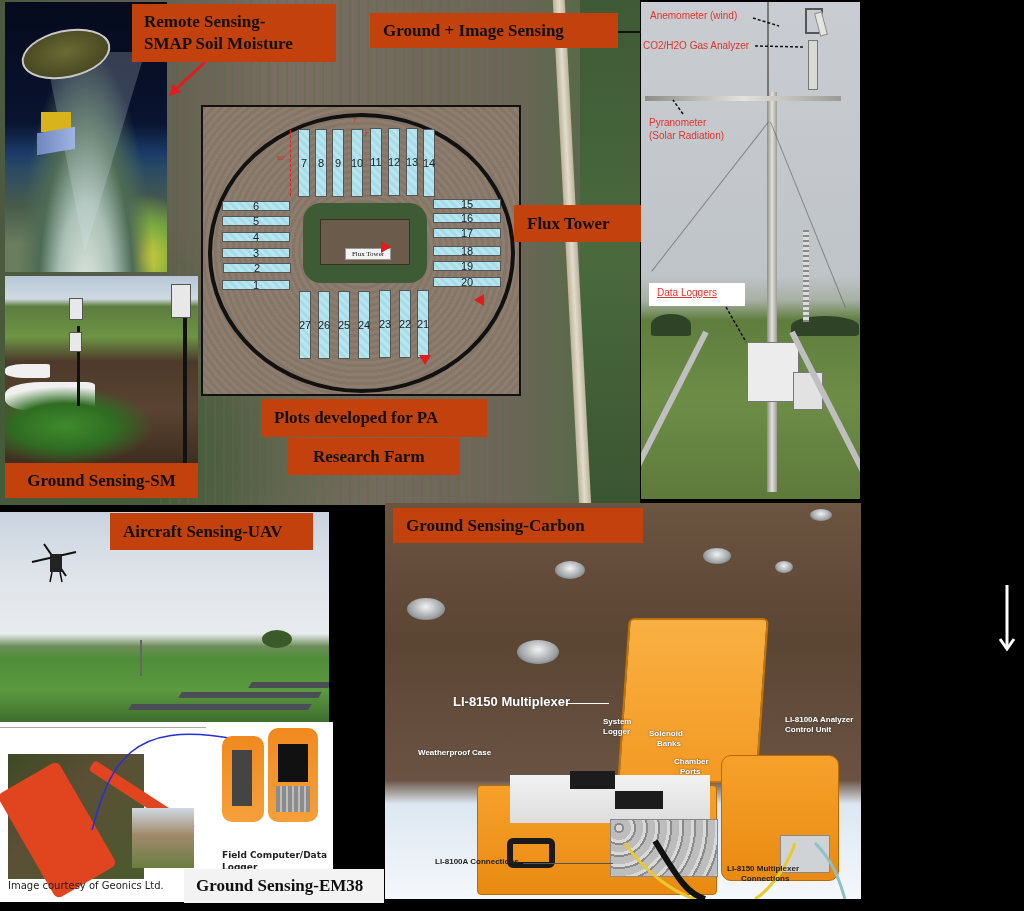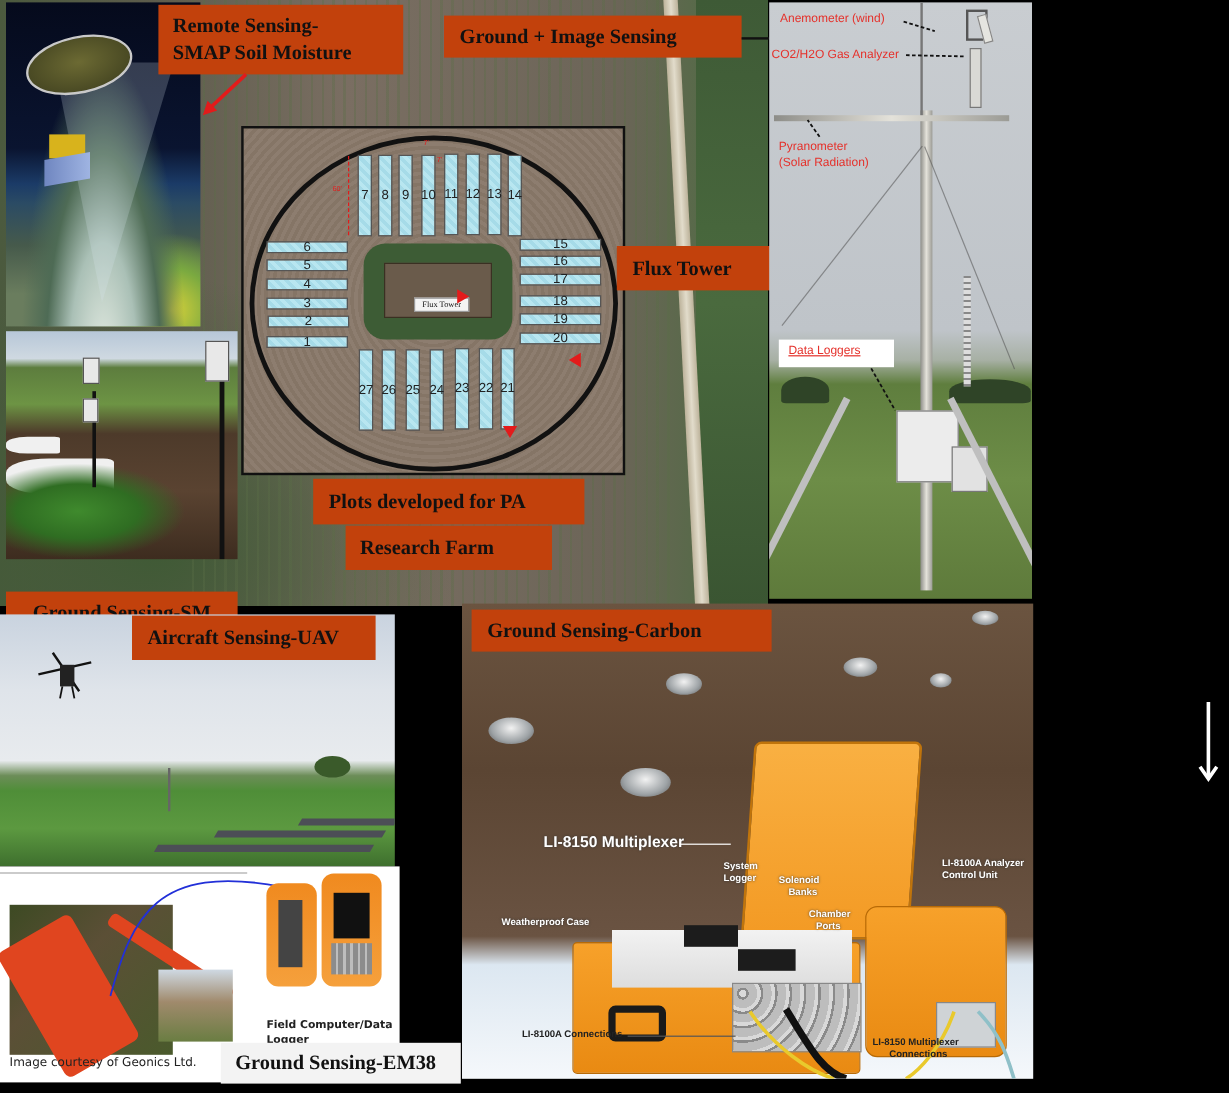--- a/index.html
+++ b/index.html
@@ -269,21 +269,21 @@
 <span class="abs dim-label" style="left:353px; top:117px;">7'</span>
 <span class="abs dim-label" style="left:364px; top:131px;">7'</span>
 
 <div class="abs red-tri-r" style="left:381px; top:241px;"></div>
 <div class="abs red-tri-l" style="left:474px; top:294px;"></div>
 <div class="abs red-tri-d" style="left:419px; top:355px;"></div>
 
 <div class="label" style="left:261px; top:399px; width:226px; height:38px; padding-left:13px; font-size:17px;">
   <span>Plots developed for PA</span>
 </div>
-<div class="label" style="left:288px; top:438px; width:172px; height:37px; padding-left:12px; font-size:17px;">
+<div class="label" style="left:288px; top:438px; width:172px; height:37px; padding-left:25px; font-size:17px;">
   <span>Research Farm</span>
 </div>
 
 <div class="label" style="left:514px; top:205px; width:130px; height:37px; padding-left:13px; font-size:17px;">
   <span>Flux Tower</span>
 </div>
 
 <div id="tower-photo" class="abs">
   <div class="abs tw-tree" style="left:10px; top:312px; width:40px; height:22px;"></div>
   <div class="abs tw-tree" style="left:150px; top:314px; width:68px; height:20px;"></div>
@@ -318,21 +318,21 @@
 <div id="sm-photo" class="abs">
   <div class="abs sm-cover" style="left:0; top:88px; width:45px; height:14px;"></div>
   <div class="abs sm-cover" style="left:0; top:106px; width:90px; height:30px;"></div>
   <div id="sm-plants" class="abs"></div>
   <div class="abs sm-pole" style="left:72px; top:50px; width:3px; height:80px;"></div>
   <div class="abs sm-pole" style="left:178px; top:40px; width:4px; height:150px;"></div>
   <div class="abs sm-sensor" style="left:64px; top:22px; width:14px; height:22px;"></div>
   <div class="abs sm-sensor" style="left:64px; top:56px; width:13px; height:20px;"></div>
   <div class="abs sm-sensor" style="left:166px; top:8px; width:20px; height:34px;"></div>
 </div>
-<div class="label" style="left:5px; top:463px; width:193px; height:35px; justify-content:center; font-size:17px;margin-top:30px;">
+<div class="label" style="left:5px; top:463px; width:193px; height:35px; justify-content:center; font-size:17px;">
   <span>Ground Sensing-SM</span>
 </div>
 
 <div id="uav-photo" class="abs">
   <svg class="abs" style="left:30px; top:28px;" width="50" height="50">
     <line x1="2" y1="22" x2="46" y2="12" stroke="#111" stroke-width="2"></line>
     <line x1="14" y1="4" x2="36" y2="36" stroke="#111" stroke-width="2"></line>
     <rect x="20" y="14" width="12" height="18" fill="#222"></rect>
     <line x1="22" y1="32" x2="20" y2="42" stroke="#111" stroke-width="1.5"></line>
     <line x1="30" y1="32" x2="32" y2="42" stroke="#111" stroke-width="1.5"></line>
@@ -399,21 +399,21 @@
   <span class="ct" style="left:68px; top:192px; font-size:13px;">LI-8150 Multiplexer</span>
   <div class="abs" style="left:182px; top:200px; width:42px; height:1px; background:#fff;"></div>
   <span class="ct" style="left:218px; top:215px; font-size:8px;">System</span>
   <span class="ct" style="left:218px; top:225px; font-size:8px;">Logger</span>
   <span class="ct" style="left:264px; top:227px; font-size:8px;">Solenoid</span>
   <span class="ct" style="left:272px; top:237px; font-size:8px;">Banks</span>
   <span class="ct" style="left:289px; top:255px; font-size:8px;">Chamber</span>
   <span class="ct" style="left:295px; top:265px; font-size:8px;">Ports</span>
   <span class="ct" style="left:400px; top:213px; font-size:8px;">LI-8100A Analyzer</span>
   <span class="ct" style="left:400px; top:223px; font-size:8px;">Control Unit</span>
-  <span class="ct" style="left:33px; top:246px; font-size:8px;margin-top:16px;">Weatherproof Case</span>
+  <span class="ct" style="left:33px; top:246px; font-size:8px;">Weatherproof Case</span>
   <span class="ct dark" style="left:50px; top:355px; font-size:8px;">LI-8100A Connections</span>
   <div class="abs" style="left:138px; top:360px; width:90px; height:1px; background:#555;"></div>
   <span class="ct dark" style="left:342px; top:362px; font-size:8px;">LI-8150 Multiplexer</span>
   <span class="ct dark" style="left:356px; top:372px; font-size:8px;">Connections</span>
 </div>
 <div class="label" style="left:393px; top:508px; width:250px; height:35px; padding-left:13px; font-size:17px;">
   <span>Ground Sensing-Carbon</span>
 </div>
 
 <svg id="down-arrow" class="abs" viewBox="0 0 18 70">

